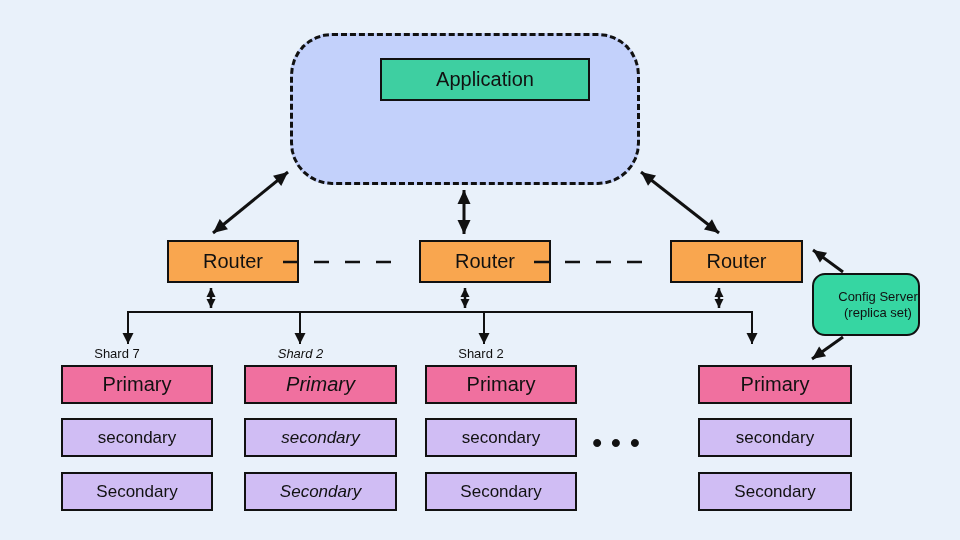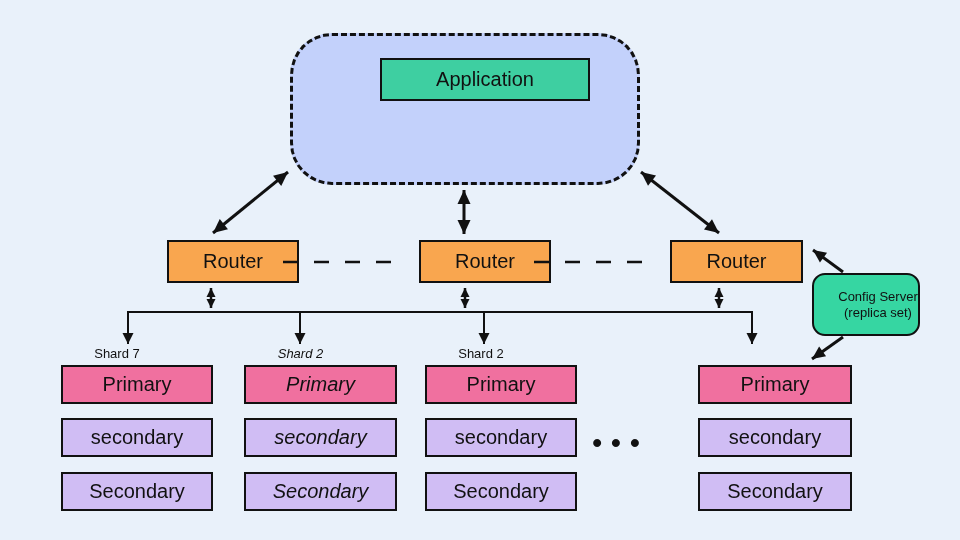--- a/index.html
+++ b/index.html
@@ -59,21 +59,21 @@
     font-size:13px;font-weight:500;line-height:16px;
     z-index:2;text-align:center;padding-left:24px;
   }
 
   .shard-label{
     position:absolute;top:346px;height:15px;
     font-size:13px;line-height:15px;text-align:center;
     z-index:2;
   }
   .primary{background:var(--primary-fill,#f0709f);font-size:20px;}
-  .secondary{background:var(--secondary-fill,#d0bdf4);font-size:20px;}
+  .secondary{background:var(--secondary-fill,#d0bdf4);font-size:17px;}
   .row-primary{top:365px;height:39px;text-align:right;}
   .row-sec1{top:418px;height:39px;}
   .row-sec2{top:472px;height:39px;}
   .col-1{left:41px;width:152px;}
   .col-2{left:224px;width:153px;font-style:italic;}
   .col-3{left:405px;width:152px;}
   .col-4{left:678px;width:154px;}
 
   .ellipsis{
     position:absolute;left:578px;top:425px;width:76px;height:36px;

